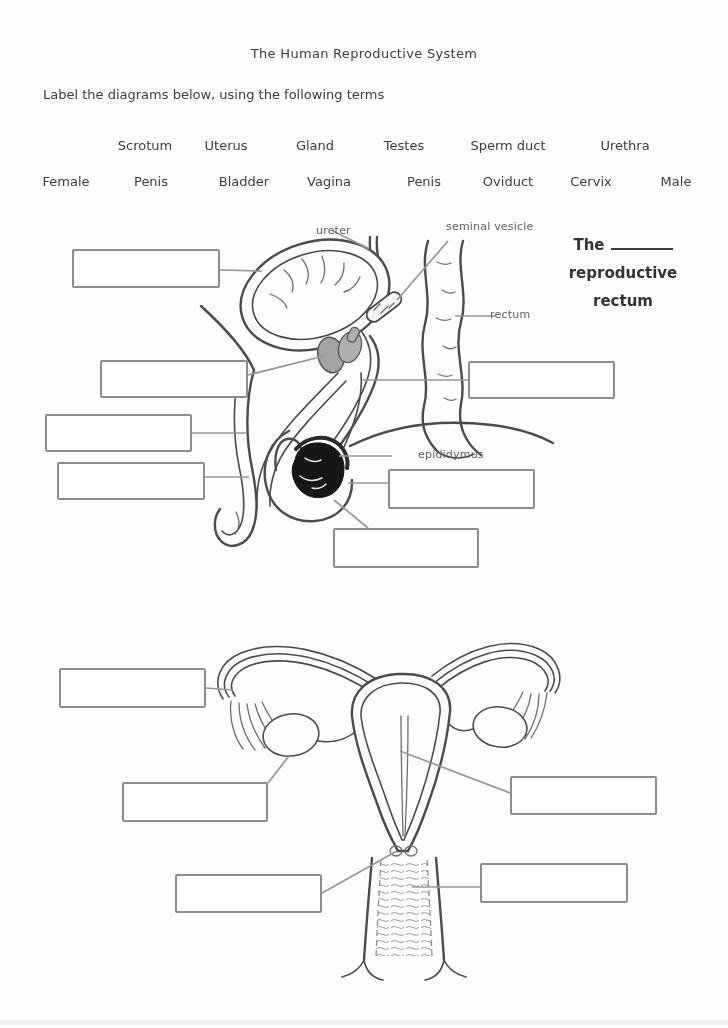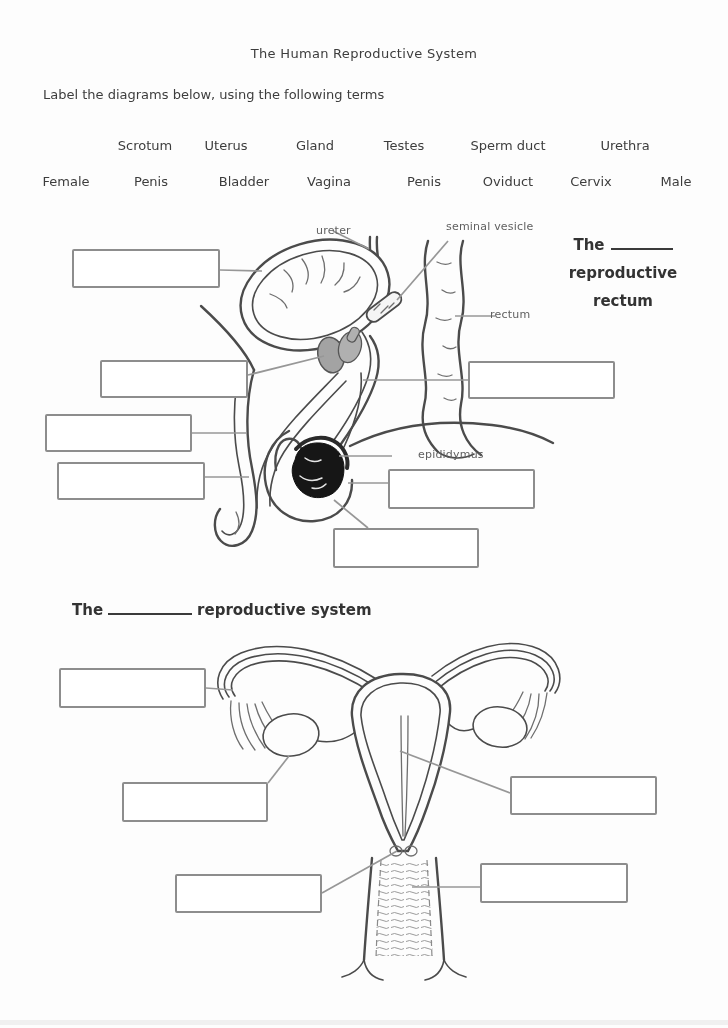--- a/index.html
+++ b/index.html
@@ -197,23 +197,20 @@
   <span class="txt anat-label" style="left:424px;top:220px">seminal vesicle</span>
   <span class="txt anat-label" style="left:468px;top:308px">rectum</span>
   <span class="txt anat-label" style="left:396px;top:448px">epididymus</span>
 
   <div class="txt caption cap-male">
     <span>The</span><span class="blank blank-male"></span><br>
     <span>reproductive</span><br>
     <span>rectum</span>
   </div>
 
-  <div class="txt caption cap-female">
-    <span>The</span><span class="blank blank-female"></span><span>reproductive system</span>
-  </div>
 
   <div class="answer-box" style="left:72px;top:249px;width:148px;height:39px"></div>
   <div class="answer-box" style="left:100px;top:360px;width:148px;height:38px"></div>
   <div class="answer-box" style="left:468px;top:361px;width:147px;height:38px"></div>
   <div class="answer-box" style="left:45px;top:414px;width:147px;height:38px"></div>
   <div class="answer-box" style="left:57px;top:462px;width:148px;height:38px"></div>
   <div class="answer-box" style="left:388px;top:469px;width:147px;height:40px"></div>
   <div class="answer-box" style="left:333px;top:528px;width:146px;height:40px"></div>
 
   <div class="answer-box" style="left:59px;top:668px;width:147px;height:40px"></div>

